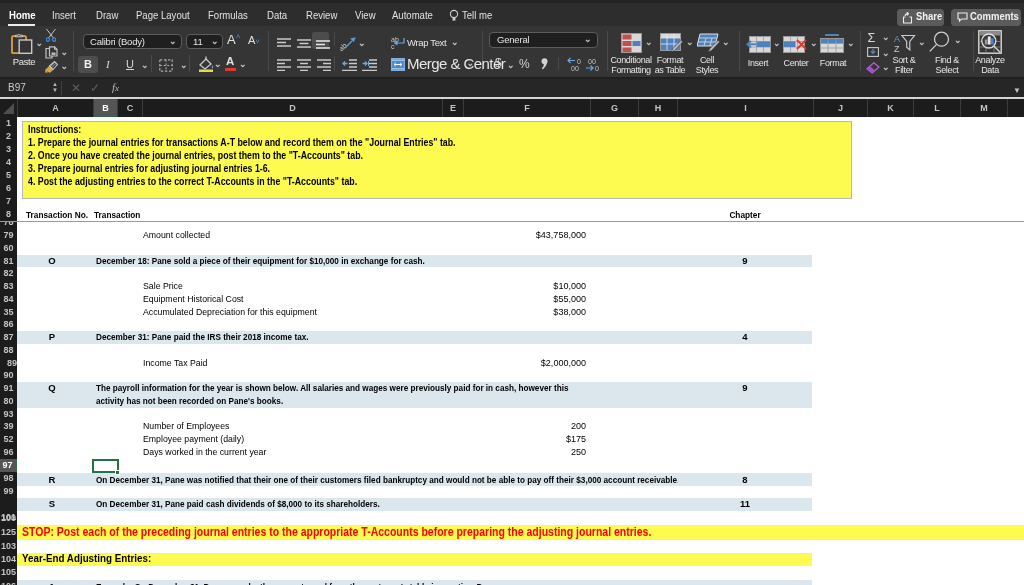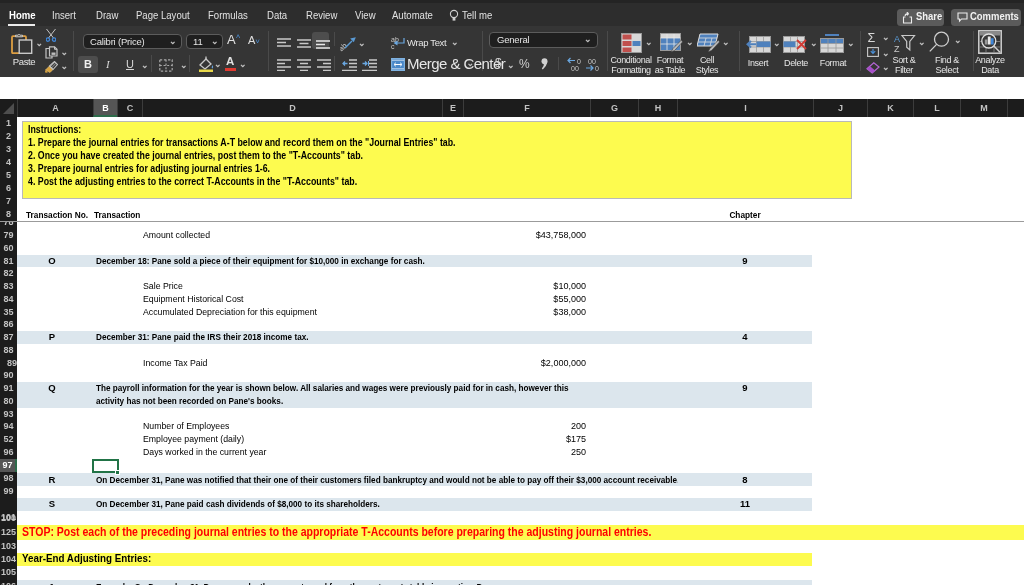--- a/index.html
+++ b/index.html
@@ -108,21 +108,21 @@
   <span class="chev" style="left:60.5px; top:22.5px;">⌄</span>
   <svg class="abs" style="left:44px; top:35px;" width="14" height="12" viewBox="0 0 14 12">
     <path d="M1.5 9 L5.5 5 L9 8.5 L6 11.5 Z" fill="#d8a23e" stroke="#e8c87a" stroke-width="0.6"></path>
     <path d="M5.5 5 L10.5 0.5 L13.5 3.5 L9 8.5 Z" fill="none" stroke="#c4c4c4" stroke-width="1.1"></path>
     <path d="M7.5 7 L12 2.2 M6.3 5.8 L11 1.2" stroke="#c4c4c4" stroke-width="0.7"></path>
     <path d="M1.5 9 Q0.8 10.5 1.2 11.6 Q2.5 12 4 11.3" fill="#d8a23e"></path>
   </svg>
   <span class="chev" style="left:60.5px; top:36.5px;">⌄</span>
 
   <div class="combo" style="left:83px; top:8px; width:99px; height:15px; line-height:13px;">
-    <span style="position:absolute; left:6px;">Calibri (Price)</span>
+    <span style="position:absolute; left:6px;">Calibri (Body)</span>
     <span class="chev" style="right:4px; top:3px;">⌄</span>
   </div>
   <div class="combo" style="left:186px; top:8px; width:37px; height:15px; line-height:13px;">
     <span style="position:absolute; left:6px;">11</span>
     <span class="chev" style="right:3px; top:3px;">⌄</span>
   </div>
   <span class="abs" style="left:227px; top:6px; color:#e0e0e0; font-size:13px;">A<span style="font-size:8px; vertical-align:top; color:#4a90d8;">˄</span></span>
   <span class="abs" style="left:248px; top:8px; color:#e0e0e0; font-size:11px;">A<span style="font-size:8px; color:#4a90d8;">˅</span></span>
   <div class="abs" style="left:78px; top:30px; width:20px; height:17px; background:#4d4d4d; border-radius:3px;"></div>
   <span class="abs" style="left:84px; top:32px; color:#f0f0f0; font-weight:bold; font-size:11px;">B</span>
@@ -257,21 +257,21 @@
   </svg>
   <span class="chev" style="left:773px; top:14px;">⌄</span>
   <div class="rlabel" style="left:741px; top:33px; width:34px;">Insert</div>
   <svg class="abs" style="left:783px; top:10px;" width="25" height="17" viewBox="0 0 25 17">
     <rect x="0.5" y="0.5" width="21" height="16" fill="#d8d8d8" stroke="#9a9a9a"></rect>
     <path d="M0.5 5.5 H21.5 M0.5 11 H21.5 M7.5 0.5 V16.5 M14.5 0.5 V16.5" stroke="#9a9a9a" stroke-width="0.8"></path>
     <rect x="0.5" y="5.5" width="12" height="5.5" fill="#4f81bd"></rect>
     <path d="M14 4 L23 13 M23 4 L14 13" stroke="#d03a34" stroke-width="1.8"></path>
   </svg>
   <span class="chev" style="left:810px; top:14px;">⌄</span>
-  <div class="rlabel" style="left:778px; top:33px; width:36px;">Delete</div>
+  <div class="rlabel" style="left:778px; top:33px; width:36px;">Center</div>
   <svg class="abs" style="left:820px; top:8px;" width="24" height="19" viewBox="0 0 24 19">
     <path d="M5 1 H19" stroke="#4f81bd" stroke-width="2"></path>
     <rect x="0.5" y="4.5" width="23" height="14" fill="#d8d8d8" stroke="#9a9a9a"></rect>
     <rect x="1" y="5" width="22" height="4.5" fill="#4f81bd"></rect>
     <path d="M0.5 9.5 H23.5 M0.5 14 H23.5 M8 4.5 V18.5 M16 4.5 V18.5" stroke="#9a9a9a" stroke-width="0.8"></path>
   </svg>
   <span class="chev" style="left:847px; top:14px;">⌄</span>
   <div class="rlabel" style="left:814px; top:33px; width:38px;">Format</div>
 
   <span class="abs" style="left:867.5px; top:4.5px; color:#d8d8d8; font-size:12.5px;">Σ</span>
@@ -306,20 +306,29 @@
     <path d="M8 2 V22 M16 2 V22 M2 11.5 H22 M2 17 H22" stroke="#8a8a8a" stroke-width="0.8"></path>
     <circle cx="10.8" cy="11" r="7" fill="#3a3a3a" stroke="#e0e0e0" stroke-width="1.3"></circle>
     <rect x="6.8" y="9.5" width="2.6" height="5" fill="#9a9a9a"></rect>
     <rect x="9.8" y="6.5" width="2.8" height="8" fill="#e8e8e8"></rect>
     <rect x="13" y="8.2" width="2.6" height="6.3" fill="#3f86d8"></rect>
     <path d="M15.8 16 L22 22.2" stroke="#d0d0d0" stroke-width="1.5"></path>
   </svg>
   <div class="rlabel" style="left:968px; top:30px; width:44px;">Analyze<br>Data</div>
 </div>
 
+<div id="fbar">
+  <span class="abs" style="left:8px; top:3px; font-size:10px; color:#cccccc;">B97</span>
+  <span class="abs" style="left:52px; top:2px; color:#b9b9b9; font-size:6px; line-height:6px;">▲<br>▼</span>
+  <span class="abs" style="left:61px; top:2px; width:1px; height:15px; background:#3f3f3f;"></span>
+  <span class="abs" style="left:71px; top:2px; font-size:12px; color:#5f5f5f;">✕</span>
+  <span class="abs" style="left:90px; top:2px; font-size:12px; color:#5f5f5f;">✓</span>
+  <span class="abs" style="left:112px; top:2px; font-size:11px; color:#b8b8b8; font-style:italic; font-family:'Liberation Serif',serif;">f<span style="font-size:9px;">x</span></span>
+  <span class="abs" style="left:1013px; top:7px; font-size:8px; color:#c0c0c0;">▼</span>
+</div>
 
 <div id="colhdr">
   <div class="chd" style="left:0; width:17px; border-left:none;"></div>
   <div class="chd" style="left:17px; width:76px;">A</div>
   <div class="chd" style="left:93px; width:24px; background:#555555; color:#fff; border-bottom:2px solid #2d6b4a;">B</div>
   <div class="chd" style="left:117px; width:25px;">C</div>
   <div class="chd" style="left:142px; width:300px;">D</div>
   <div class="chd" style="left:442px; width:21px;">E</div>
   <div class="chd" style="left:463px; width:127px;">F</div>
   <div class="chd" style="left:590px; width:48px;">G</div>
@@ -431,21 +440,21 @@
     <div class="rhd" style="top:175.8px; height:12.8px; line-height:12.8px;">84</div>
     <div class="rhd" style="top:188.5px; height:12.8px; line-height:12.8px;">35</div>
     <div class="rhd" style="top:201.3px; height:12.8px; line-height:12.8px;">86</div>
     <div class="rhd" style="top:214.1px; height:12.7px; line-height:12.7px;">87</div>
     <div class="rhd" style="top:226.8px; height:12.8px; line-height:12.8px;">88</div>
     <div class="rhd" style="top:239.6px; height:12.8px; line-height:12.8px;text-align:right;">89</div>
     <div class="rhd" style="top:252.3px; height:12.8px; line-height:12.8px;">90</div>
     <div class="rhd" style="top:265.1px; height:12.8px; line-height:12.8px;">91</div>
     <div class="rhd" style="top:277.9px; height:12.8px; line-height:12.8px;">80</div>
     <div class="rhd" style="top:290.6px; height:12.8px; line-height:12.8px;">93</div>
-    <div class="rhd" style="top:303.4px; height:12.8px; line-height:12.8px;">94</div>
+    <div class="rhd" style="top:303.4px; height:12.8px; line-height:12.8px;">39</div>
     <div class="rhd" style="top:316.1px; height:12.8px; line-height:12.8px;">52</div>
     <div class="rhd" style="top:328.9px; height:12.8px; line-height:12.8px;">96</div>
     <div class="rhd" style="top:341.7px; height:13.3px; line-height:13.3px; background:#565656; color:#fff; border-right:2px solid #2d6b4a;">97</div>
     <div class="rhd" style="top:355px;   height:13.4px; line-height:13.4px;">98</div>
     <div class="rhd" style="top:368.4px; height:13px; line-height:13px;">99</div>
     <div class="rhd" style="top:365px; height:12.8px; line-height:12.8px;margin-top:30px;">100</div>
     <div class="rhd" style="top:394.2px; height:13.4px; line-height:13.4px;">101</div>
     <div class="rhd" style="top:407.6px; height:15.4px; line-height:15.4px;">125</div>
     <div class="rhd" style="top:423px;   height:12.8px; line-height:12.8px;">103</div>
     <div class="rhd" style="top:435.8px; height:12.8px; line-height:12.8px;">104</div>

